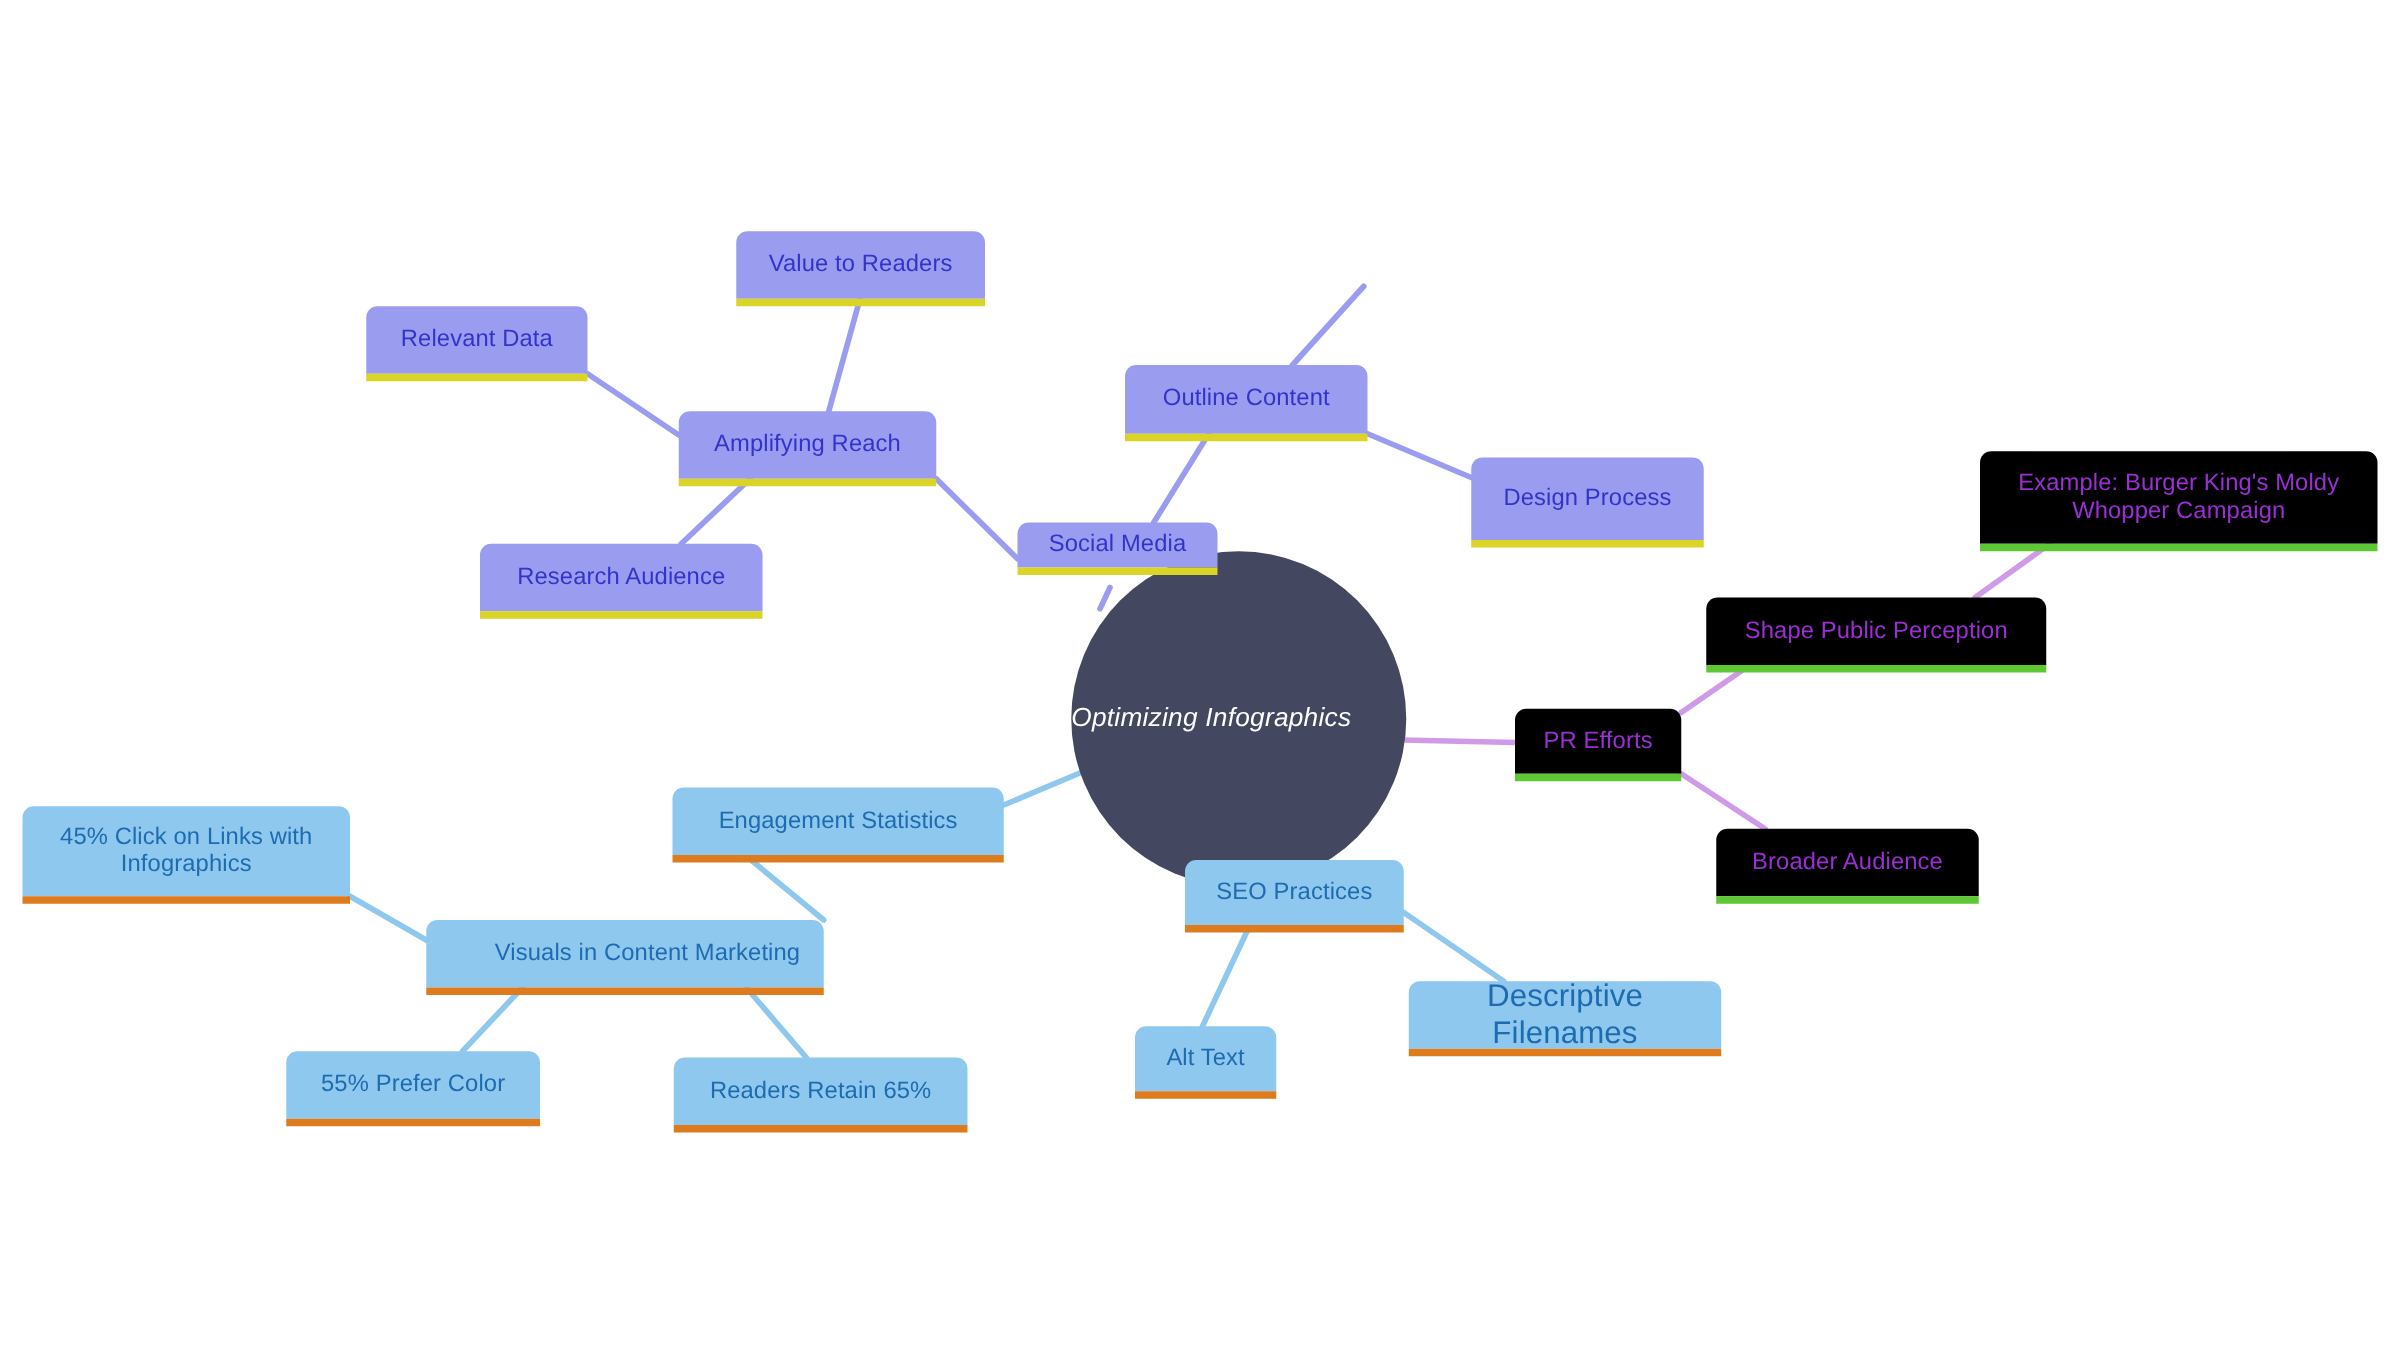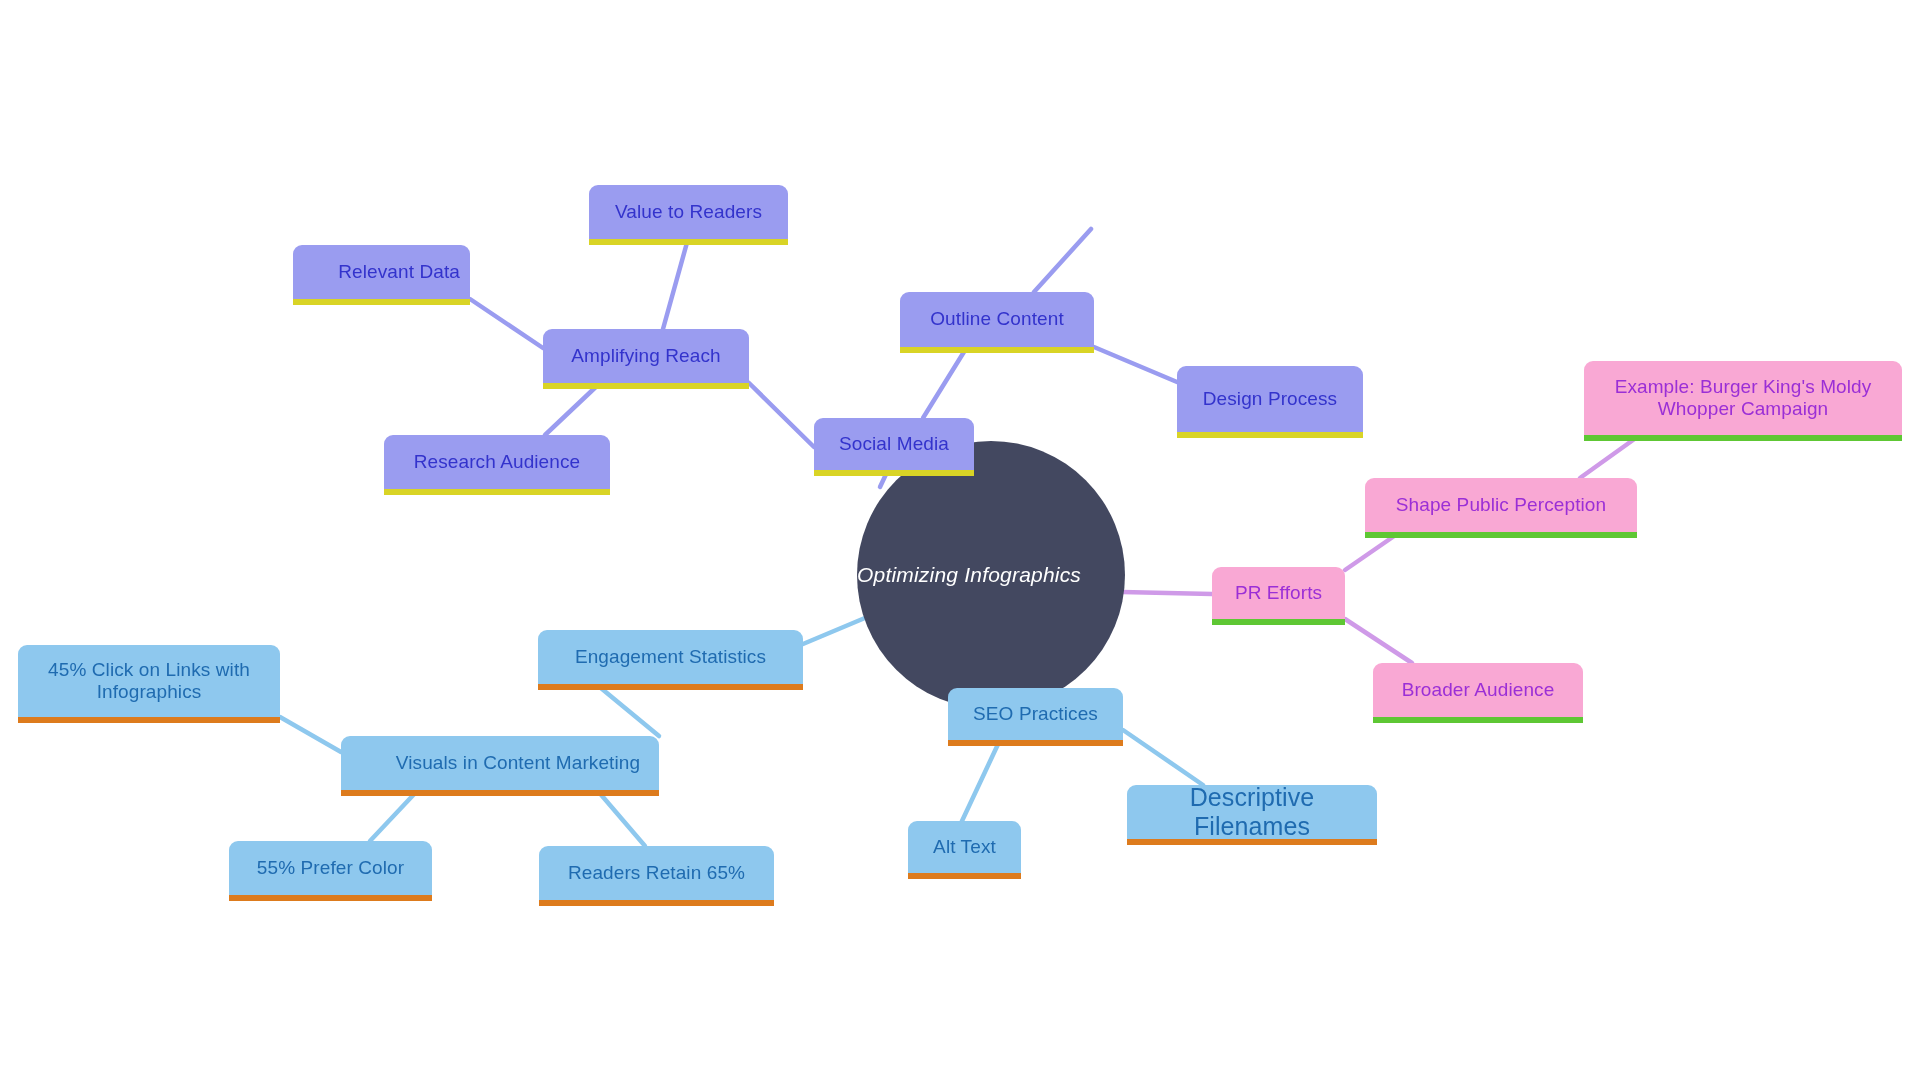--- a/index.html
+++ b/index.html
@@ -73,21 +73,21 @@
     text-align: center;
     font-size: 21px;
     letter-spacing: 0.2px;
     font-style: italic;
   }
 
   
   .theme-purple { background: #9a9cf0; color: #3333cc; }
   .theme-purple .bar { background: #d9d426; }
 
-  .theme-violet { background: #f9a8d4; color: #9b2fd6; }
+  .theme-violet { background: #000000; color: #9b2fd6; }
   .theme-violet .bar { background: #5ec734; }
 
   .theme-blue { background: #8ec8ee; color: #1f6bb0; }
   .theme-blue .bar { background: #dd7b1d; }
 </style>
 </head>
 <body>
 
 <div id="canvas">
 
@@ -113,33 +113,33 @@
       <line x1="1000" y1="740" x2="962" y2="821" stroke="#8ec8ee" stroke-width="4.5" stroke-linecap="round"></line>
       <line x1="1123" y1="730" x2="1203" y2="785" stroke="#8ec8ee" stroke-width="4.5" stroke-linecap="round"></line>
     </svg>
 
   <div id="node-layer">
 
     <div class="root-node" id="root-node" style="left: 857px; top: 441px; width: 268px; height: 268px; background: rgb(67, 72, 96); color: rgb(255, 255, 255); font-size: 21px;">
       <span>Optimizing Infographics</span>
     </div>
 
-  <div class="node theme-purple" style="left: 814px; top: 418px; width: 160px; height: 52px; font-size: 19px;">
+  <div class="node theme-purple" style="left: 814px; top: 418px; width: 160px; height: 36px; font-size: 19px;">
         <span class="node-label">Social Media</span>
         <span class="bar"></span>
       </div>
       <div class="node theme-purple" style="left: 543px; top: 329px; width: 206px; height: 54px; font-size: 19px;">
         <span class="node-label">Amplifying Reach</span>
         <span class="bar"></span>
       </div>
       <div class="node theme-purple" style="left: 589px; top: 185px; width: 199px; height: 54px; font-size: 19px;">
         <span class="node-label">Value to Readers</span>
         <span class="bar"></span>
       </div>
-      <div class="node theme-purple" style="left: 293px; top: 245px; width: 177px; height: 54px; font-size: 19px; text-align: right;">
+      <div class="node theme-purple" style="left: 293px; top: 245px; width: 177px; height: 54px; font-size: 19px;">
         <span class="node-label">Relevant Data</span>
         <span class="bar"></span>
       </div>
       <div class="node theme-purple" style="left: 384px; top: 435px; width: 226px; height: 54px; font-size: 19px;">
         <span class="node-label">Research Audience</span>
         <span class="bar"></span>
       </div>
       <div class="node theme-purple" style="left: 900px; top: 292px; width: 194px; height: 55px; font-size: 19px;">
         <span class="node-label">Outline Content</span>
         <span class="bar"></span>

